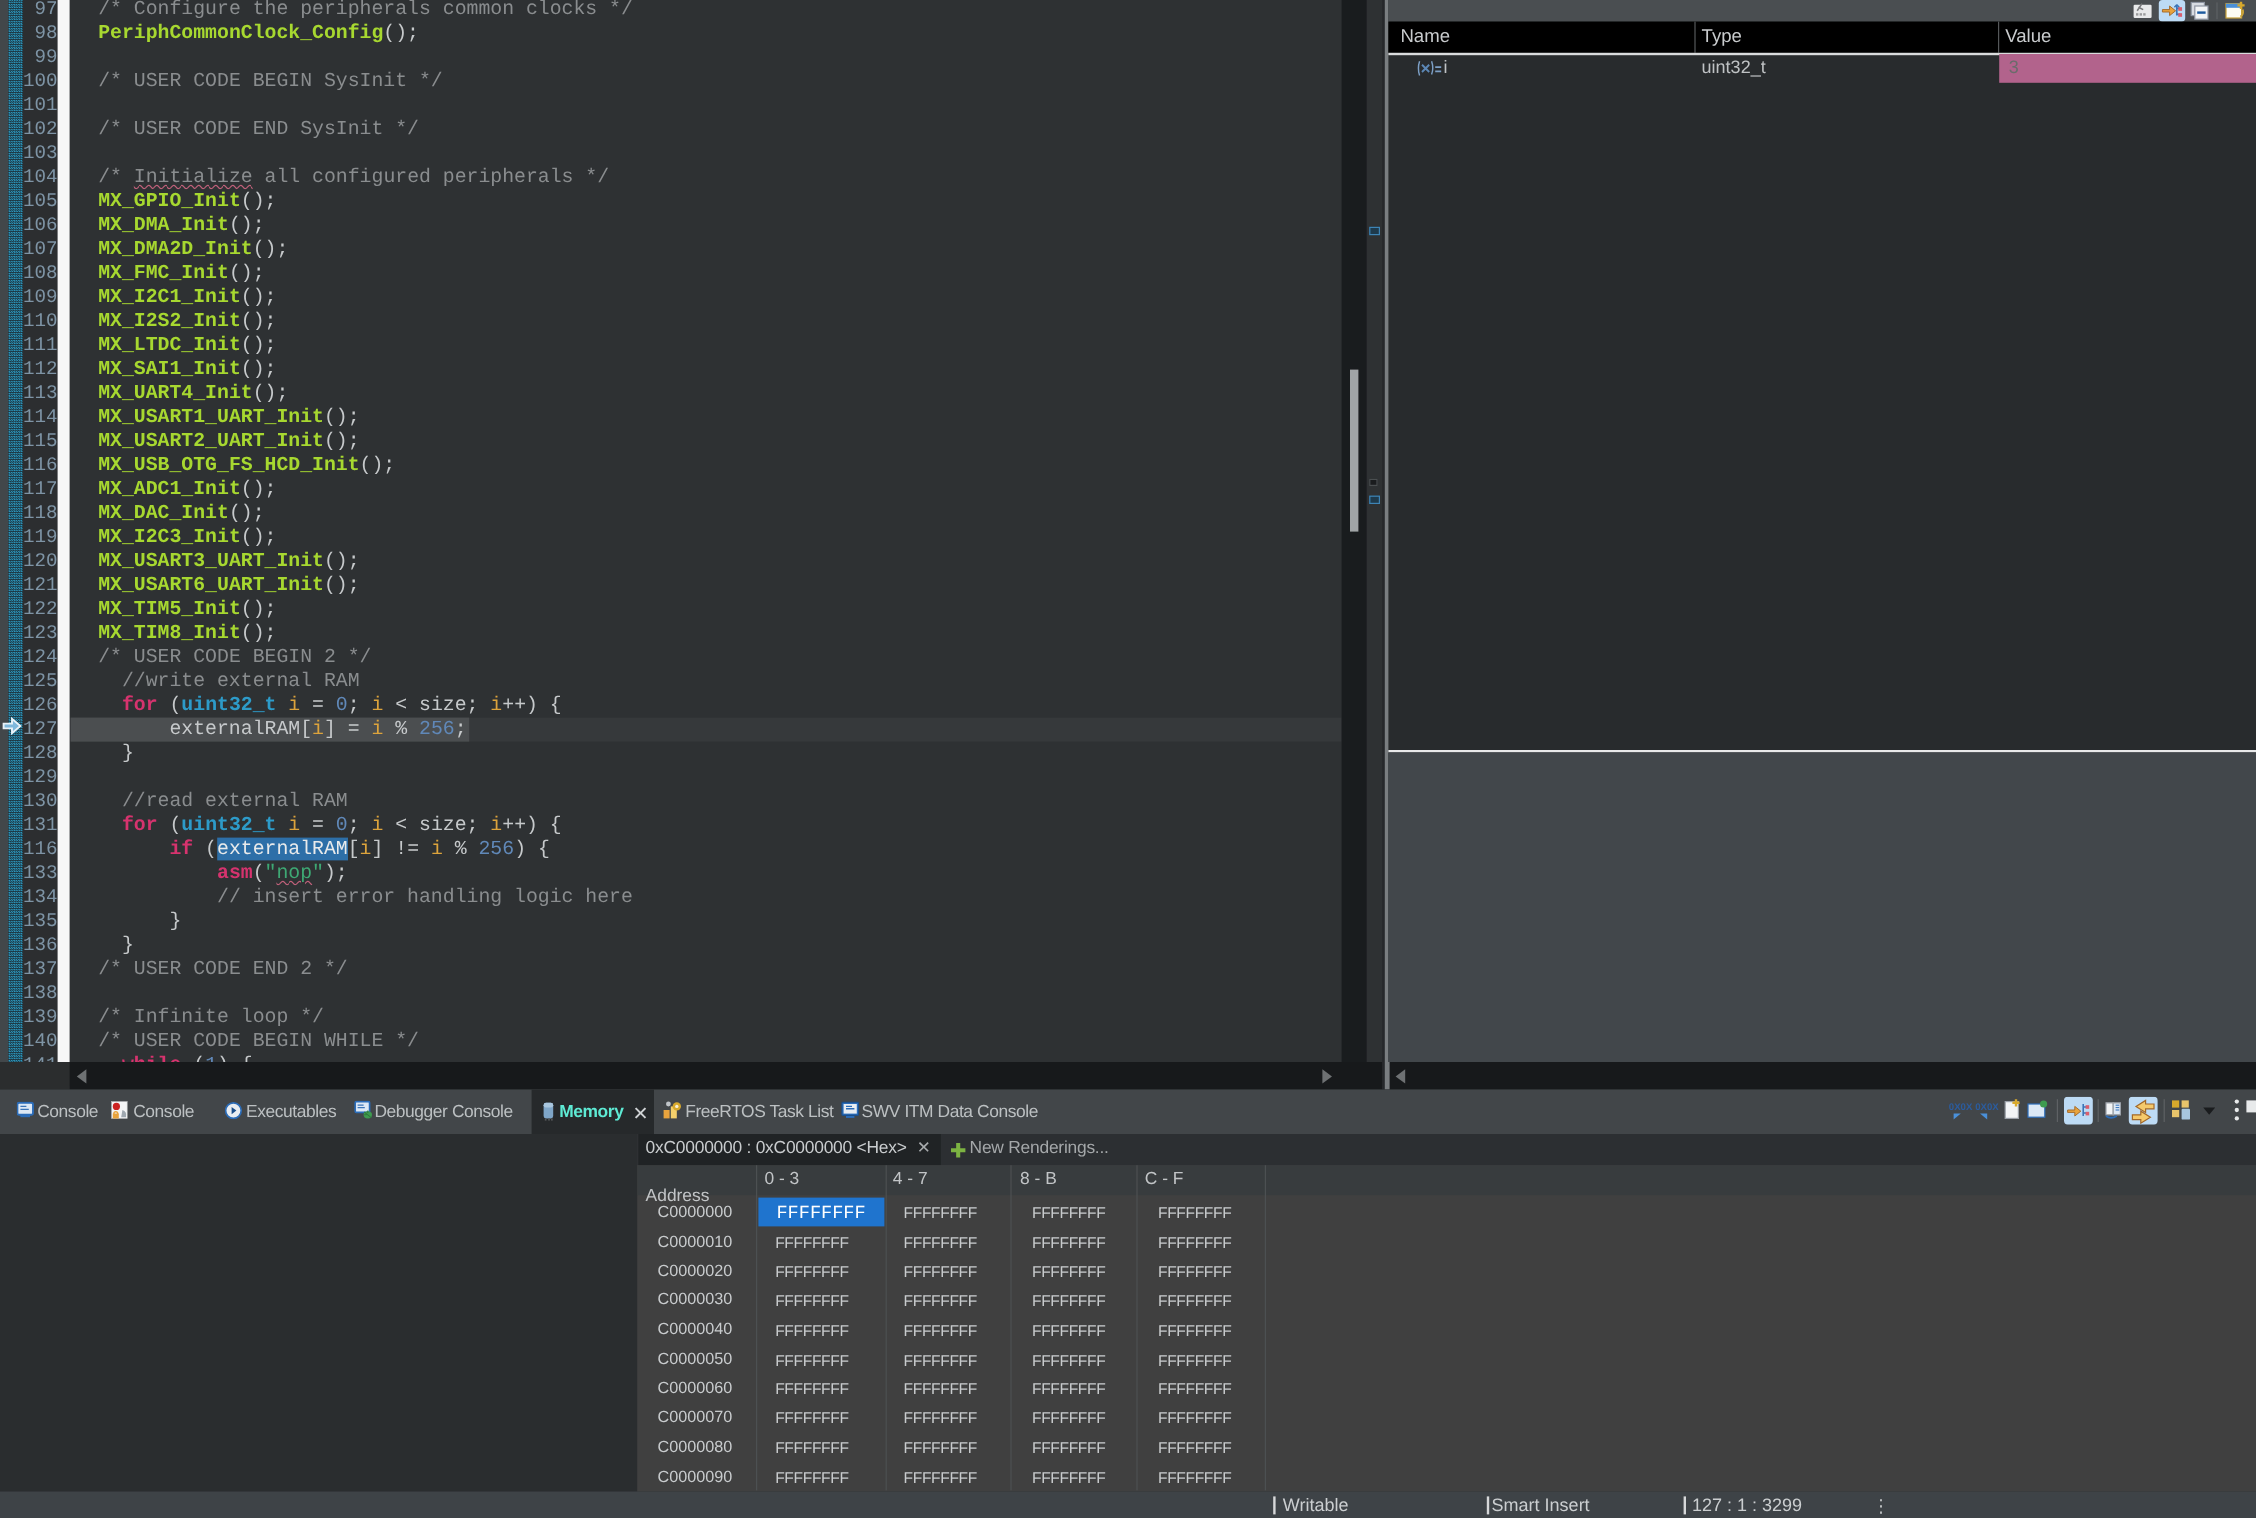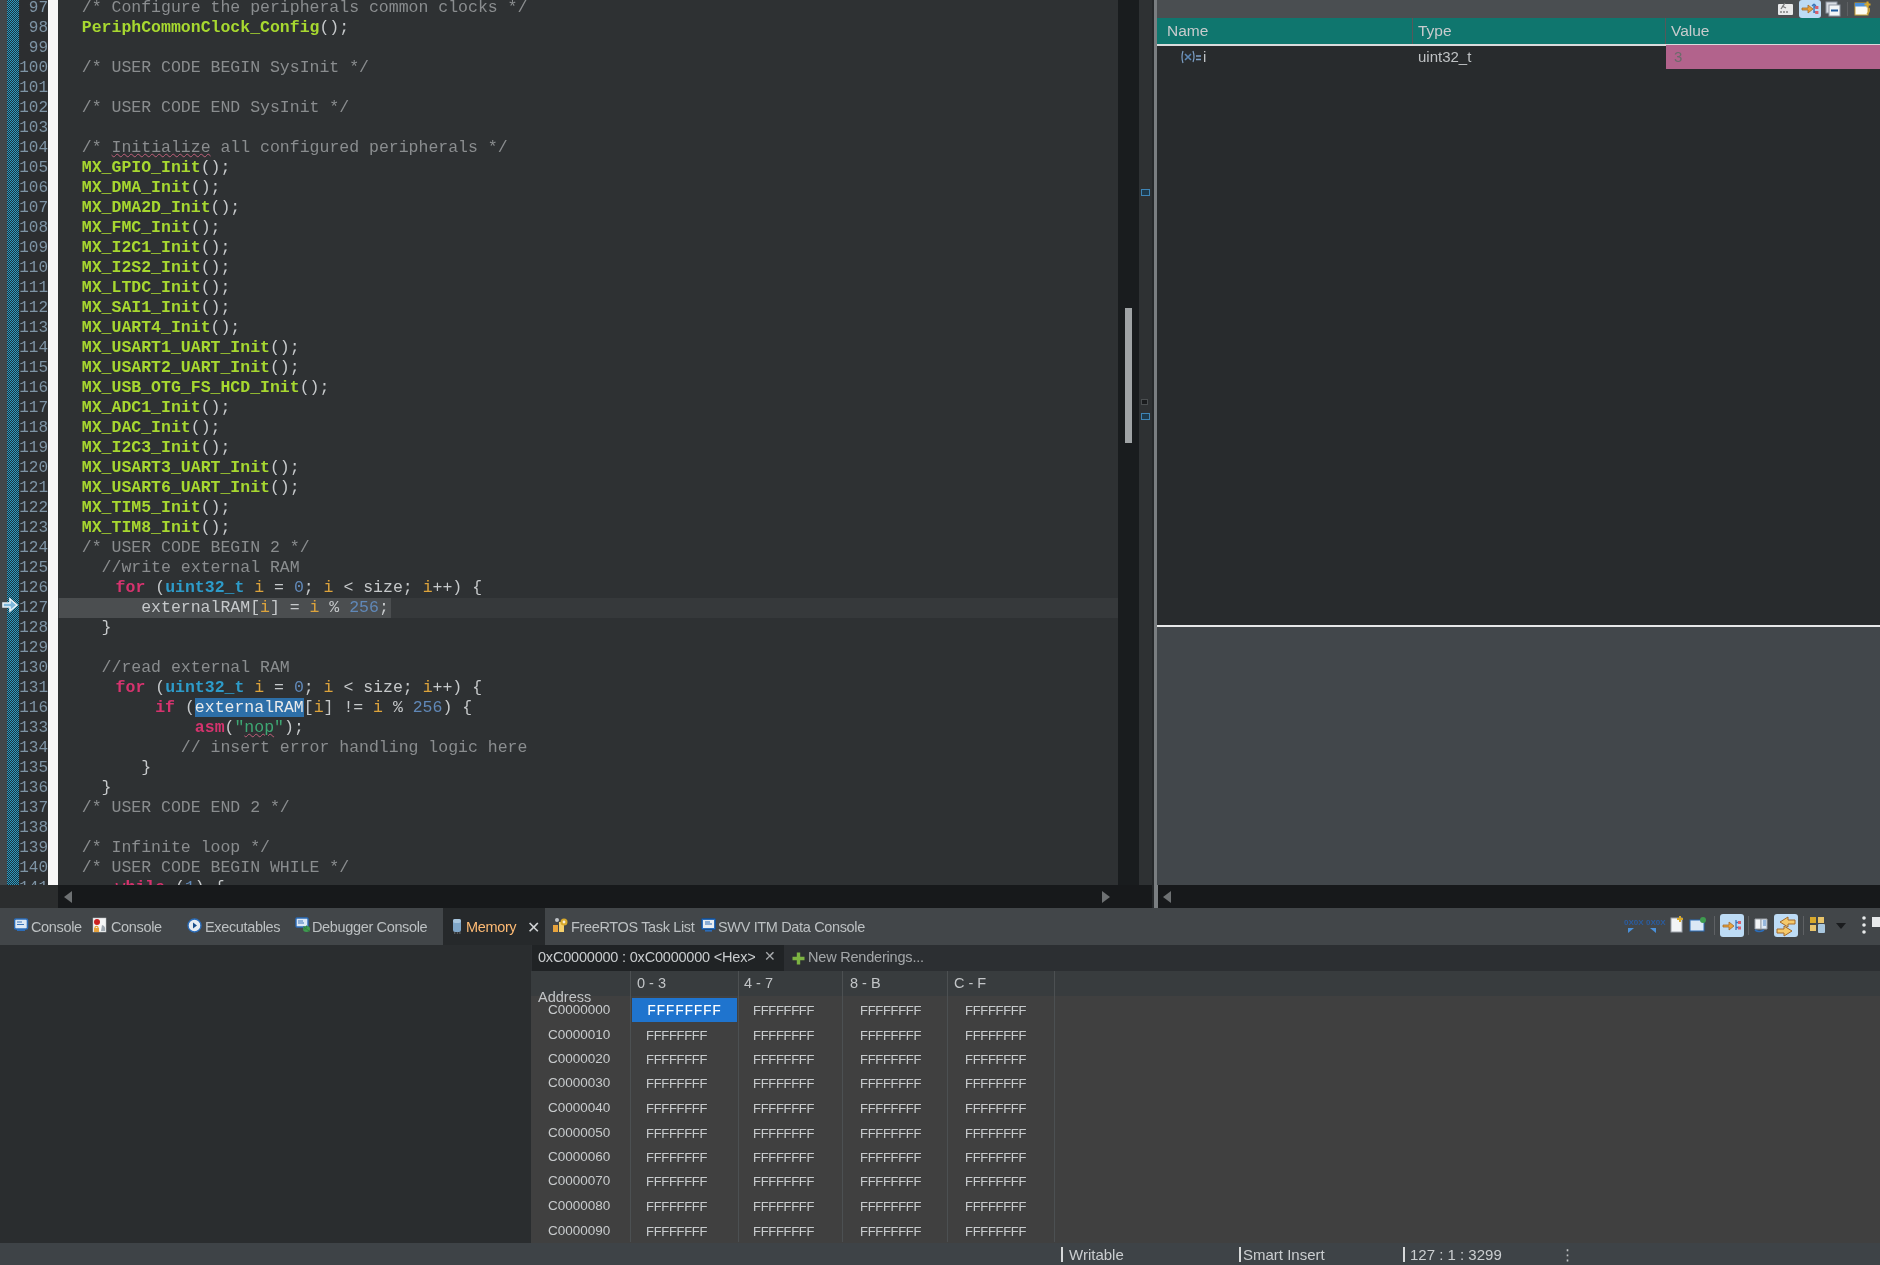--- a/index.html
+++ b/index.html
@@ -16,21 +16,21 @@
   #numcol { left:19px; top:0; width:29px; height:885px; background:#2C2E30; }
   #wstrip { left:48px; top:0; width:10px; height:885px; background:#F7F7F7; }
   #nums { left:0; top:-2px; width:48px; height:887px; overflow:hidden; font:16px/20px "Liberation Mono",monospace;
           color:#7E94A5; text-align:right; }
   #nums div { height:20px; }
   #codeclip { left:58px; top:0; width:1060px; height:885px; overflow:hidden; }
   #code { position:absolute; left:4px; top:-2px; font:16.5px/20px "Liberation Mono",monospace;
           color:#C6C9CB; white-space:pre; }
   #code div { height:20px; }
   .c { color:#8A8D8F; }
-  .k { color:#D6336E; font-weight:bold;margin-left:14px; }
+  .k { color:#D6336E; font-weight:bold; }
   .t { color:#2D9BC9; font-weight:bold; }
   .f { color:#A7D830; font-weight:bold; }
   .v { color:#DCA33C; }
   .n { color:#6088B8; }
   .s { color:#3EA874; }
   .hl { background:#2D6FA8; color:#E8EAEB; }
   .sq { text-decoration:underline; text-decoration-style:wavy;
         text-decoration-color:#C0607A; text-decoration-thickness:1px; }
   #curline { left:58px; top:598px; width:1060px; height:20px; background:#36393B; }
   #cursel  { left:59px; top:598px; width:332px; height:20px; background:#4B4E50; }
@@ -39,21 +39,21 @@
   #vthumb { left:1125px; top:308px; width:7px; height:135px; background:#A0A4A6; }
   #ovr  { left:1139px; top:0; width:13px; height:885px; background:#2E3133; }
   #hsb  { left:58px; top:885px; width:1094px; height:23px; background:#17191B; }
   #hsb2 { left:1157px; top:885px; width:723px; height:23px; background:#17191B; }
   .arr { position:absolute; width:0; height:0; }
   
   #sash { left:1152px; top:0; width:5px; height:908px; background:#26292B; border-left:1px solid #26292B; }
   
   #vp   { left:1157px; top:0; width:723px; height:885px; background:#282B2D; }
   #vtb  { left:0; top:0; width:723px; height:18px; background:#4A4E51; }
-  #vhead{ left:0; top:18px; width:723px; height:26px; background:#0f766e; color:#C8CBCD; font-size:15.5px; }
+  #vhead{ left:0; top:18px; width:723px; height:26px; background:#000000; color:#C8CBCD; font-size:15.5px; }
   #vhl  { left:0; top:44px; width:723px; height:2px; background:#D9DBDC; }
   #vline2 { left:0; top:625px; width:723px; height:2px; background:#E8E9EA; }
   #vdetail{ left:0; top:627px; width:723px; height:258px; background:#42474B; }
   .sep { position:absolute; width:1px; background:#55585A; }
   
   #bp { left:0; top:908px; width:1880px; height:335px; background:#2A2D2F; }
   #tabrow { left:0; top:0; width:1880px; height:37px; background:#424649; }
   .tab { position:absolute; top:11px; height:26px; color:#BCC0C2; font-size:14.5px; letter-spacing:-0.35px; }
   #montab { left:0; top:37px; width:531px; height:22px; background:#35393B; }
   #moncontent { left:0; top:59px; width:531px; height:276px; background:#2A2D2F; }
@@ -228,21 +228,21 @@
       </svg>
       <span class="tab" style="left:312px;">Debugger Console</span>
       <div class="abs" style="left:443px; top:0; width:102px; height:37px; background:#26292B;"></div>
       <svg class="abs" style="left:451px; top:9px;" width="13" height="17" viewBox="0 0 13 17">
         <rect x="2" y="2" width="8" height="13" rx="2" fill="#7FA6C8"></rect>
         <rect x="2" y="2" width="8" height="4" rx="2" fill="#A8C6DE"></rect>
         <rect x="3" y="15" width="1.4" height="2" fill="#55585A"></rect>
           <rect x="5.8" y="15" width="1.4" height="2" fill="#55585A"></rect>
           <rect x="8.2" y="15" width="1.4" height="2" fill="#55585A"></rect>
       </svg>
-      <span class="tab" style="left:466px; color:#fdba74; font-weight:normal;">Memory</span>
+      <span class="tab" style="left:466px; color:#5eead4; font-weight:bold;">Memory</span>
       <span class="tab" style="left:527px; top:10px; color:#D0D3D5; font-size:16px;">✕</span>
       <svg class="abs" style="left:552px; top:9px;" width="17" height="17" viewBox="0 0 17 17">
         <rect x="1" y="8" width="5" height="7" fill="#E8A33D"></rect>
         <rect x="7" y="5" width="5" height="10" fill="#F5D06B"></rect>
         <circle cx="12" cy="5" r="3.5" fill="#D8A92C"></circle>
           <circle cx="12" cy="5" r="1.4" fill="#F8F0D8"></circle>
         <circle cx="5" cy="3" r="2" fill="#C0C4C8"></circle>
       </svg>
       <span class="tab" style="left:571px;">FreeRTOS Task List</span>
       <svg class="abs" style="left:701px; top:10px;" width="15" height="14" viewBox="0 0 15 14">

